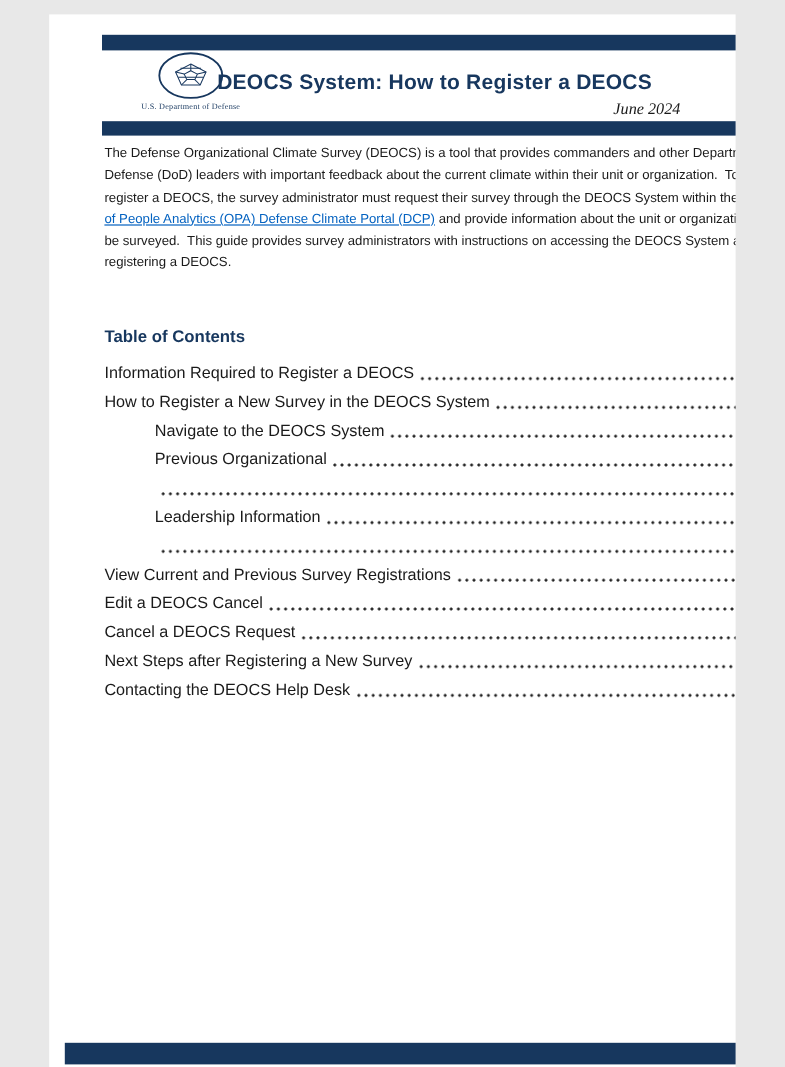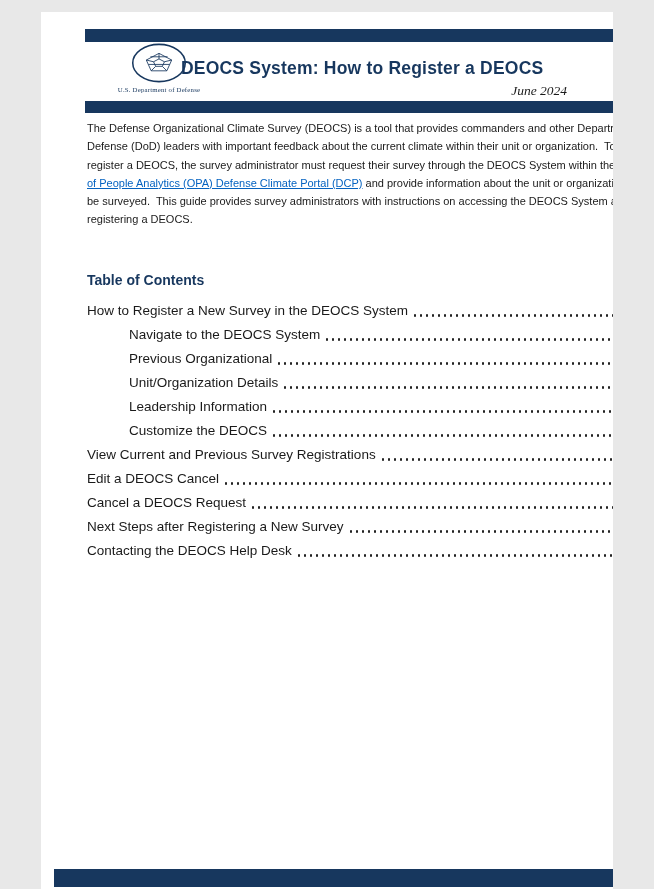--- a/index.html
+++ b/index.html
@@ -120,54 +120,57 @@
   <div class="doc-title">DEOCS System: How to Register a DEOCS</div>
   <div class="doc-date">June 2024</div>
 
   <div class="bar bar-mid"></div>
 
   <p class="intro"><span>The Defense Organizational Climate Survey (DEOCS) is a tool that provides commanders and other Department of Defense (DoD) leaders with important feedback about the current climate within their unit or organization.  To register a DEOCS, the survey administrator must request their survey through the DEOCS System within the </span><a href="#">Office of People Analytics (OPA) Defense Climate Portal (DCP)</a><span> and provide information about the unit or organization to be surveyed.  This guide provides survey administrators with instructions on accessing the DEOCS System and registering a DEOCS.</span></p>
 
   <div class="toc-heading">Table of Contents</div>
 
   <div class="toc-list">
+    <div class="toc-row">
+      <span class="toc-label">Information Required to Register a DEOCS</span>
+      <span class="toc-leader"></span>
+      <span class="toc-page">2</span>
+    </div>
 
     <div class="toc-row">
       <span class="toc-label">How to Register a New Survey in the DEOCS System</span>
       <span class="toc-leader"></span>
       <span class="toc-page">6</span>
     </div>
 
     <div class="toc-row indent">
       <span class="toc-label">Navigate to the DEOCS System</span>
       <span class="toc-leader"></span>
       <span class="toc-page">6</span>
     </div>
 
     <div class="toc-row indent">
       <span class="toc-label">Previous Organizational</span>
       <span class="toc-leader"></span>
       <span class="toc-page">8</span>
     </div>
 
     <div class="toc-row indent">
-      <span class="toc-label">Unit/Organization Details</span>
       <span class="toc-leader"></span>
       <span class="toc-page">8</span>
     </div>
 
     <div class="toc-row indent">
       <span class="toc-label">Leadership Information</span>
       <span class="toc-leader"></span>
       <span class="toc-page">12</span>
     </div>
 
 
     <div class="toc-row indent">
-      <span class="toc-label">Customize the DEOCS</span>
       <span class="toc-leader"></span>
       <span class="toc-page">16</span>
     </div>
 
     <div class="toc-row">
       <span class="toc-label">View Current and Previous Survey Registrations</span>
       <span class="toc-leader"></span>
       <span class="toc-page">20</span>
     </div>
 

